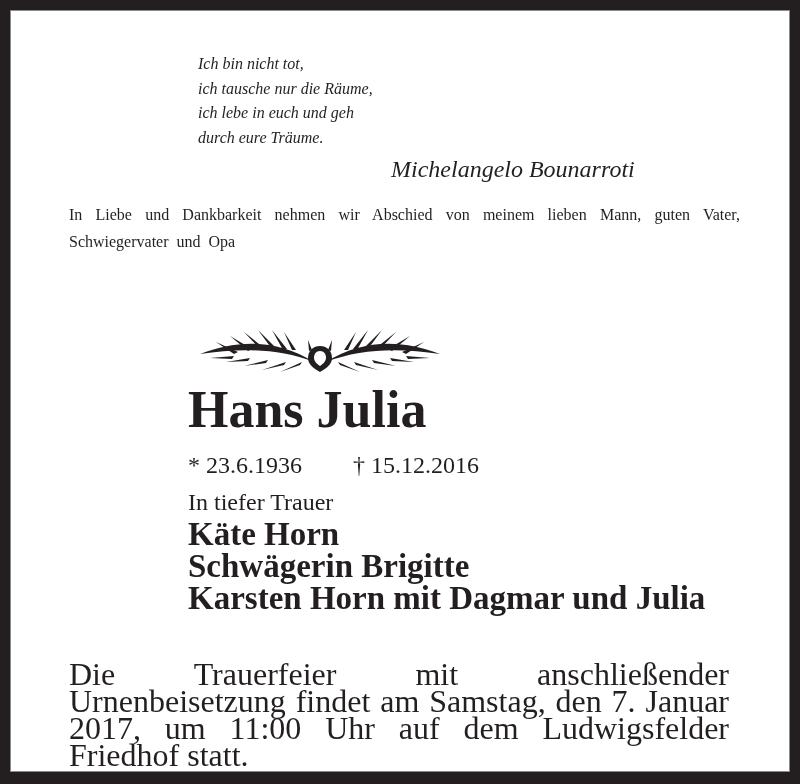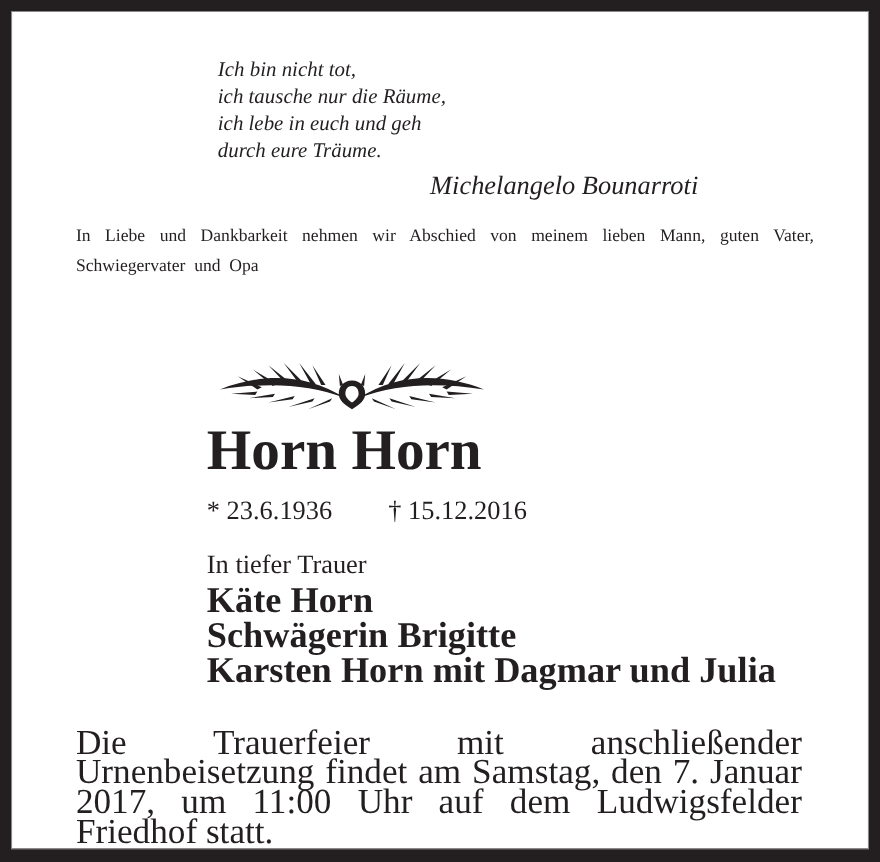--- a/index.html
+++ b/index.html
@@ -1,26 +1,26 @@
 <!DOCTYPE html>
 <html><head>
 <meta charset="utf-8">
 <style>
   html, body { margin:0; padding:0; }
   body { width:800px; height:784px; background:#231f20; position:relative; overflow:hidden; font-family:"Liberation Serif","DejaVu Serif",serif; color:#231f20; }
   .card { position:absolute; left:10px; top:10px; width:780px; height:762px; background:#fff; box-shadow: inset 0 0 0 1px #8a8a8a; }
-  .poem { position:absolute; left:188px; top:42px; font-style:italic; font-size:19px; line-height:24.5px; }
+  .poem { position:absolute; left:188px; top:42px; font-style:italic; font-size:16px; line-height:24.5px; }
   .poem div { white-space:nowrap; }
   .author { position:absolute; left:381px; top:146px; font-style:italic; font-size:24px; white-space:nowrap; }
   .intro { position:absolute; left:59px; top:191px; width:671px; font-size:16px; line-height:27px; text-align:justify; text-align-last:left; word-spacing:4px; }
   .ornament { position:absolute; left:186px; top:308px; width:248px; height:60px; }
   .name { position:absolute; left:178px; top:370px; font-weight:bold; font-size:52px; line-height:60px; white-space:nowrap; letter-spacing:0px; }
   .dates { position:absolute; left:178px; top:442px; font-size:24px; white-space:nowrap; }
   .dates .death { position:absolute; left:165px; top:0; }
-  .mourn { position:absolute; left:178px; top:488px; font-size:24px; line-height:32px; }
+  .mourn { position:absolute; left:178px; top:476px; font-size:24px; line-height:32px; }
   .mourn .b { font-weight:bold; font-size:33px; white-space:nowrap; }
   .closing { position:absolute; left:59px; top:651px; width:660px; font-size:32px; line-height:27px; text-align:justify; text-align-last:left; }
 </style>
 </head>
 <body>
 
 <div class="card">
 
   <div class="poem">
     <div>Ich bin nicht tot,</div>
@@ -41,21 +41,21 @@
 
       <path d="M244,36 C208,22 168,20 130,44 C166,30 204,30 244,36 Z"></path>
       <path d="M228,24 l-22,10 l4,2 z M214,18 l-22,13 l4,2 z M200,14 l-20,16 l4,1 z M186,12 l-18,18 l4,1 z M172,12 l-15,19 l4,1 z M160,14 l-12,18 l4,0 z"></path>
       <path d="M234,40 l-24,-2 l2,3 z M218,44 l-24,-4 l2,3 z M200,48 l-24,-6 l2,3 z M182,52 l-24,-8 l2,3 z M164,54 l-22,-10 l2,3 z"></path>
 
       <path d="M124,28 c-8,0 -12,6 -12,12 c0,6 5,10 12,14 c7,-4 12,-8 12,-14 c0,-6 -4,-12 -12,-12 z M124,33 c4,0 6,3 6,7 c0,3 -3,6 -6,8 c-3,-2 -6,-5 -6,-8 c0,-4 2,-7 6,-7 z"></path>
       <path d="M112,22 l4,10 l-3,1 z M136,22 l-4,10 l3,1 z"></path>
     </g>
   </svg>
 
-  <div class="name">Horn Horn</div>
+  <div class="name">Hans Julia</div>
 
   <div class="dates">
     <span>* 23.6.1936</span>
     <span class="death">† 15.12.2016</span>
   </div>
 
   <div class="mourn">
     <div>In tiefer Trauer</div>
     <div class="b">Käte Horn</div>
     <div class="b">Schwägerin Brigitte</div>

